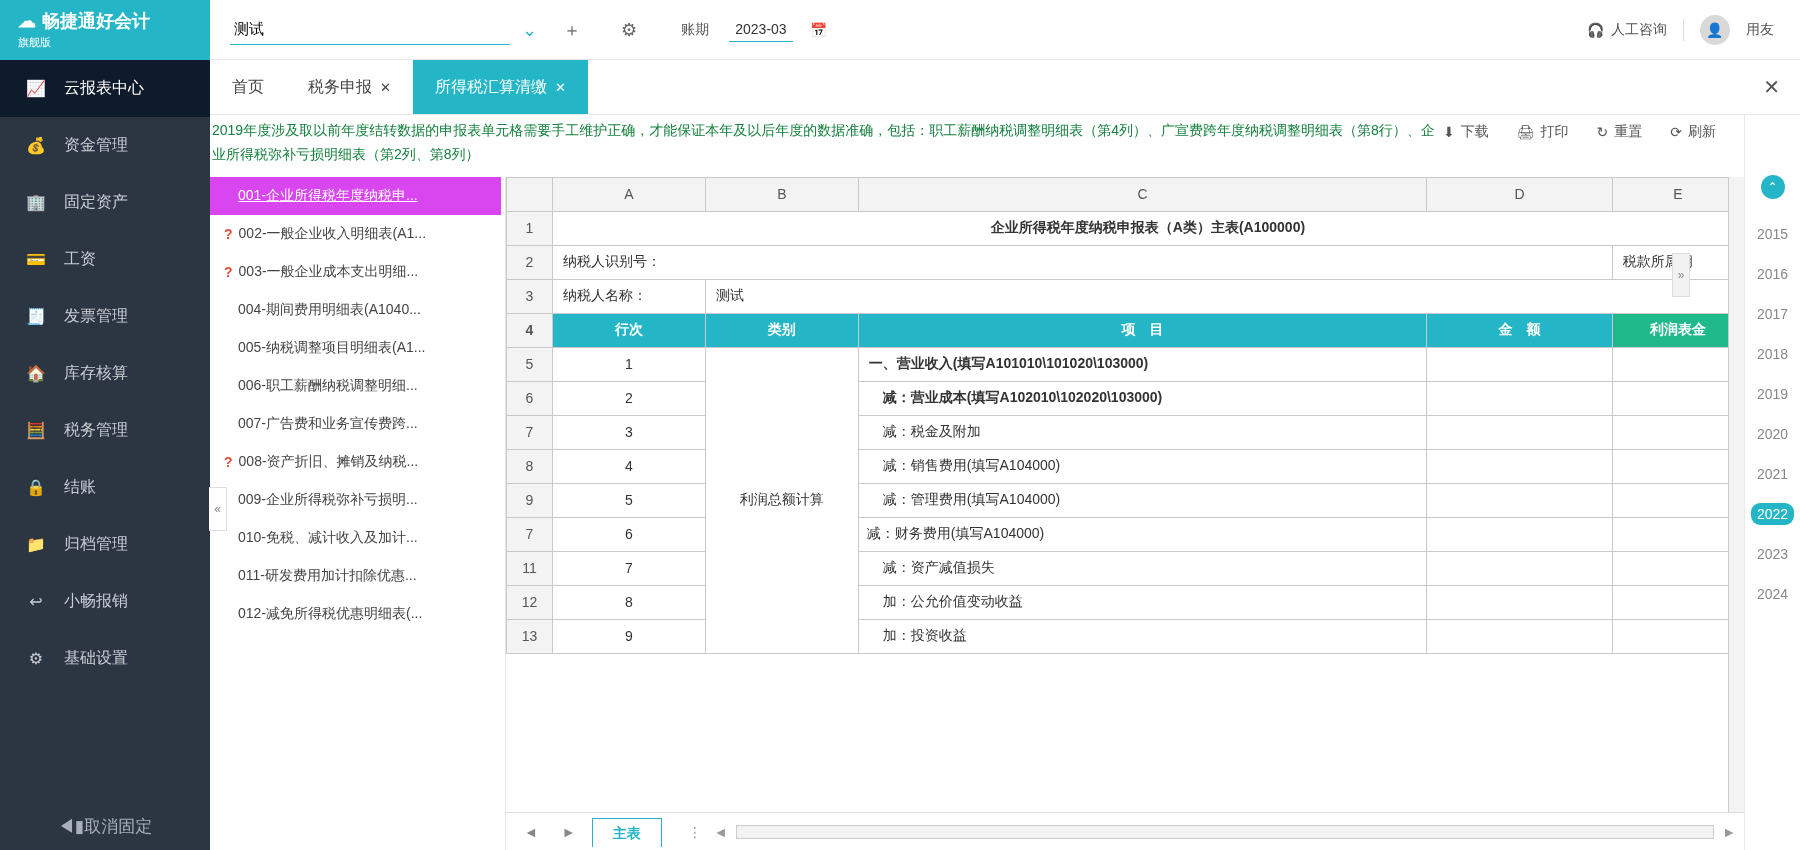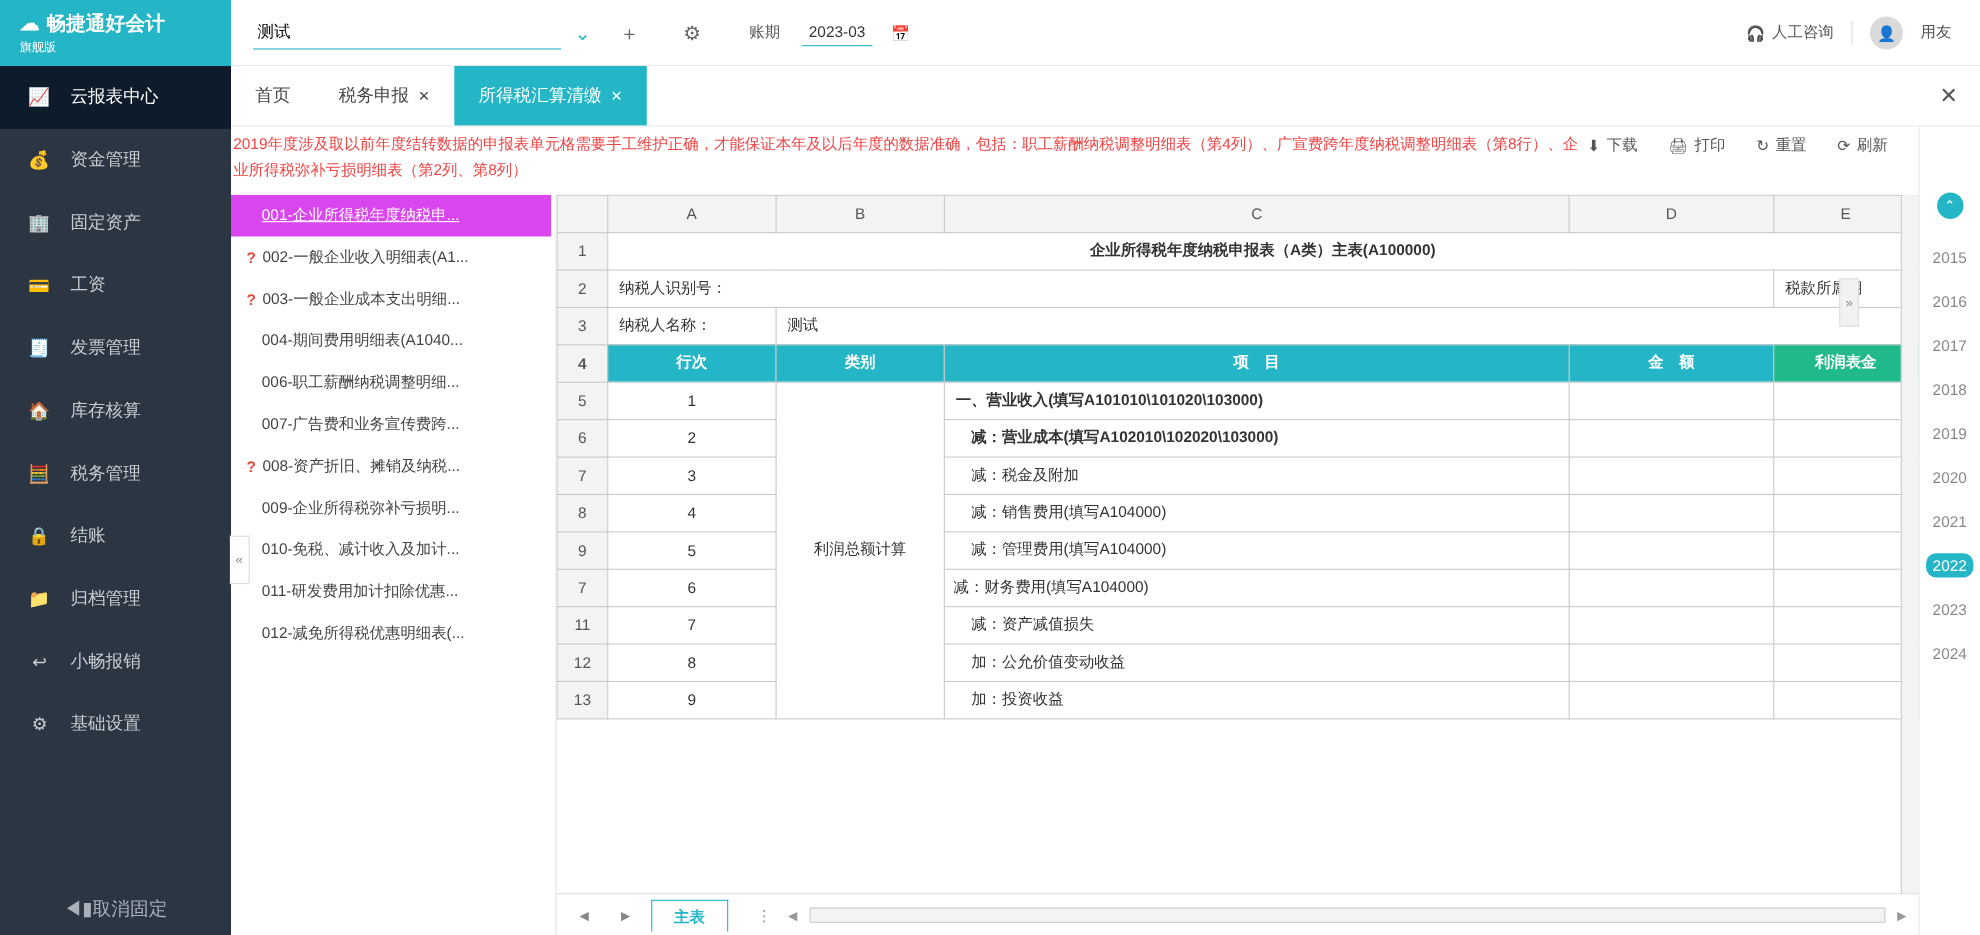--- a/index.html
+++ b/index.html
@@ -37,21 +37,21 @@
   .main { flex:1; display:flex; flex-direction:column; min-width:0; position:relative; }
   .tabs { display:flex; align-items:stretch; height: 55px; border-bottom:1px solid #e8e8e8; position:relative;}
   .tab { padding: 0 22px; display:flex; align-items:center; gap:8px; font-size:16px; color:#444; cursor:pointer; }
   .tab.active { background:#24B6C7; color:#fff; }
   .tab .close { font-size:13px; }
   .tabs-close { margin-left:auto; padding: 0 20px; display:flex; align-items:center; font-size:20px; color:#555; cursor:pointer;}
 
   
   .content { flex:1; display:flex; min-height:0; }
   .left-panel { width: 296px; display:flex; flex-direction:column; border-right:1px solid #e5e5e5; padding: 14px 0 0 14px; }
-  .notice { color:#ef4444; font-size:14px; line-height:1.7; padding: 4px 2px 10px 2px; }
+  .notice { color:#15803d; font-size:14px; line-height:1.7; padding: 4px 2px 10px 2px; }
   .toolbar { padding: 0 28px 0 0; display:flex; align-items:center; gap: 28px; justify-content:flex-end; color:#555; height: 34px; }
   .tool { display:flex; align-items:center; gap:6px; cursor:pointer; }
   .notice-row { display:flex; align-items:flex-start; }
   .notice-wrap { flex:1; }
 
   .form-list { flex:1; overflow:auto; padding-right: 4px; }
   .form-item { height: 38px; display:flex; align-items:center; padding-left: 14px; font-size:14px; color:#444; cursor:pointer; white-space:nowrap; overflow:hidden; text-overflow:ellipsis; }
   .form-item.sel { background:#d946ef; color:#fff;text-decoration:underline; }
   .qmark { color:#e64a3b; margin-right:6px; font-weight:bold; }
   .form-item .lab { overflow:hidden; text-overflow:ellipsis; }
@@ -225,20 +225,24 @@
                   <div class="form-item">
                     <span class="qmark">?</span>
                     <span class="lab">003-一般企业成本支出明细...</span>
                   </div>
                   <div class="form-item">
                     <span style="width:14px;display:inline-block"></span>
                     <span class="lab">004-期间费用明细表(A1040...</span>
                   </div>
                   <div class="form-item">
                     <span style="width:14px;display:inline-block"></span>
+                    <span class="lab">005-纳税调整项目明细表(A1...</span>
+                  </div>
+                  <div class="form-item">
+                    <span style="width:14px;display:inline-block"></span>
                     <span class="lab">006-职工薪酬纳税调整明细...</span>
                   </div>
                   <div class="form-item">
                     <span style="width:14px;display:inline-block"></span>
                     <span class="lab">007-广告费和业务宣传费跨...</span>
                   </div>
                   <div class="form-item">
                     <span class="qmark">?</span>
                     <span class="lab">008-资产折旧、摊销及纳税...</span>
                   </div>

